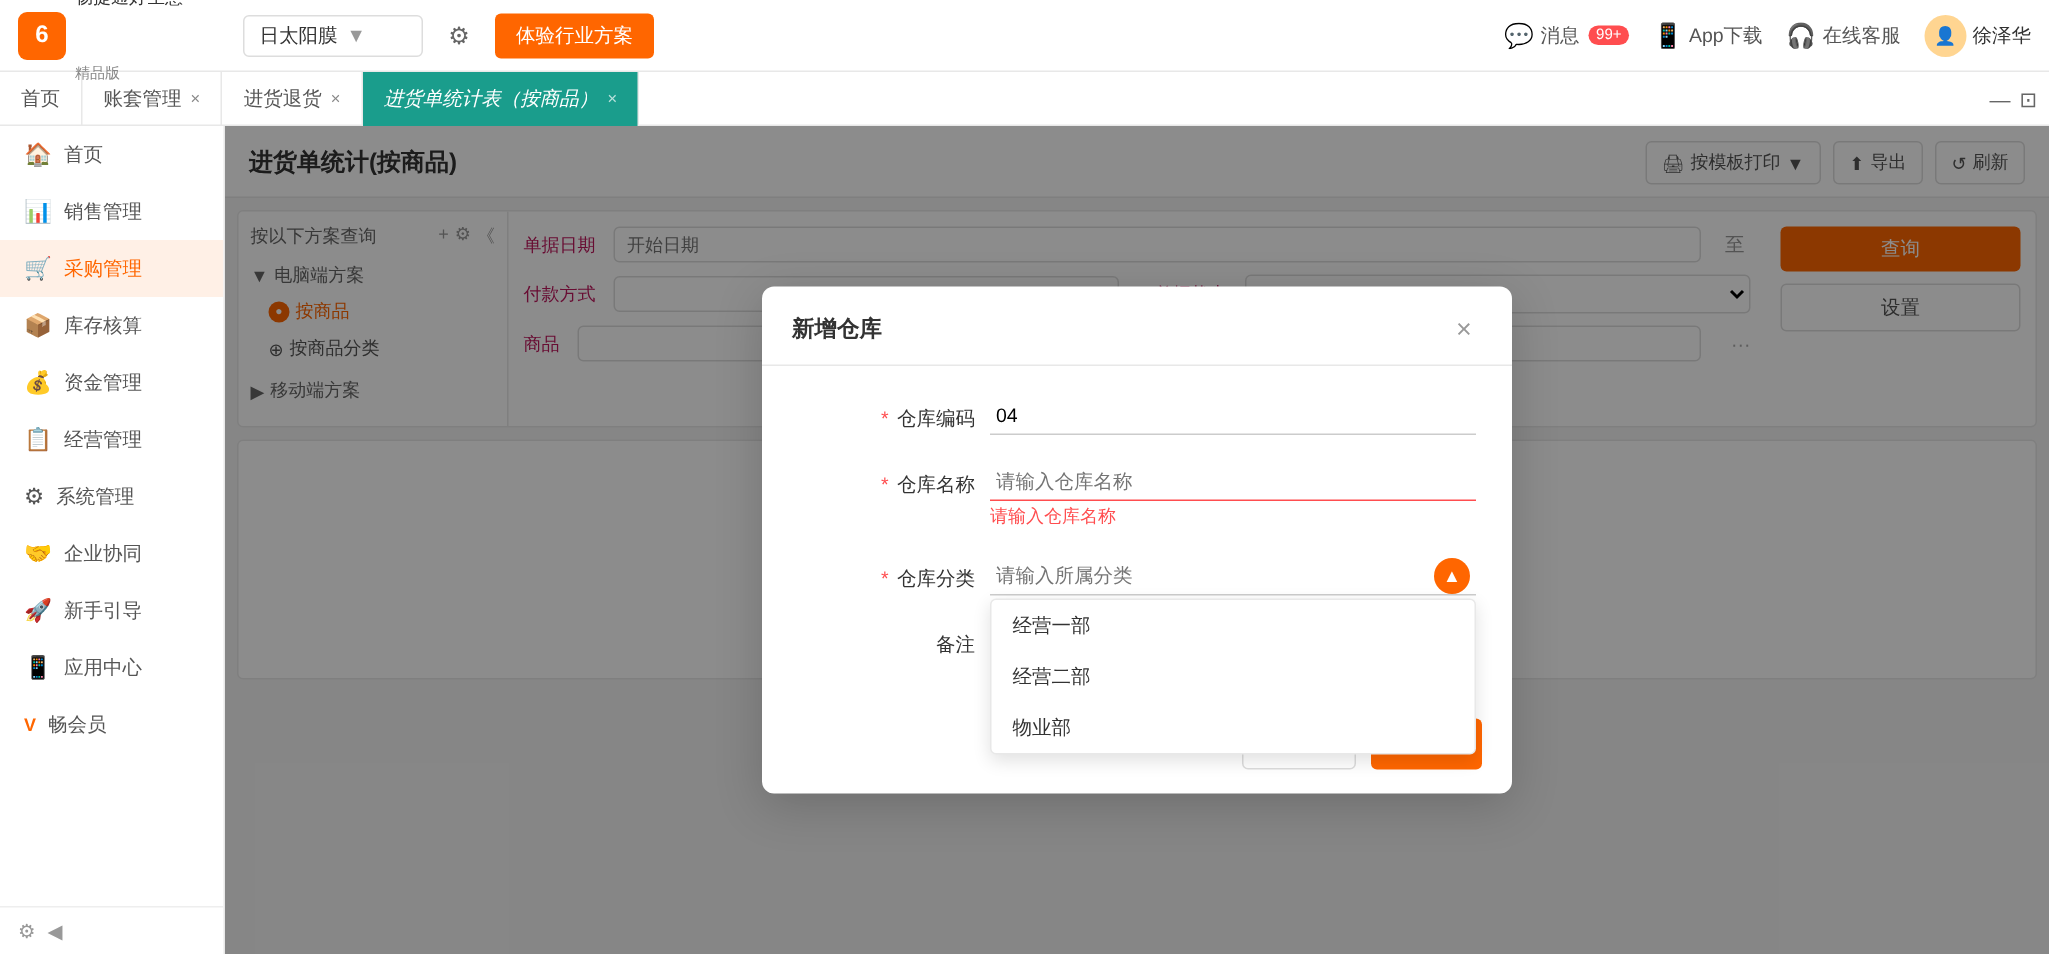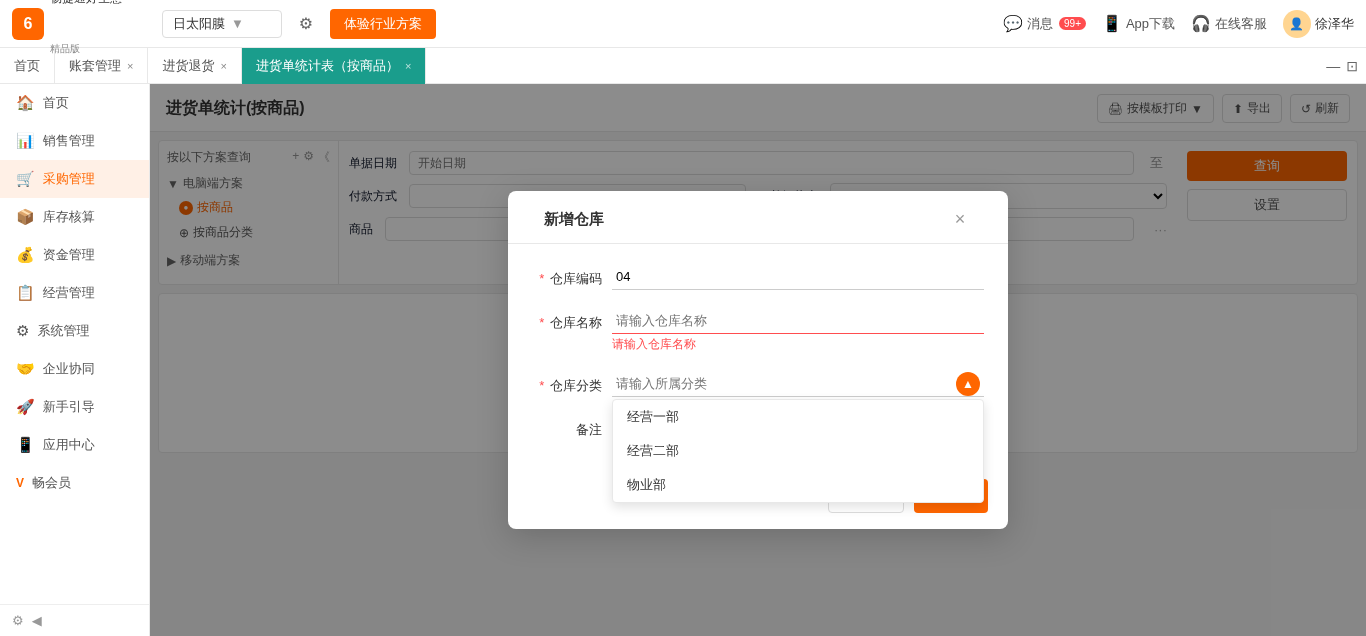--- a/index.html
+++ b/index.html
@@ -109,20 +109,21 @@
       font-size: 13px;
       cursor: pointer;
       border-right: 1px solid #e8e8e8;
       color: #555;
       white-space: nowrap;
       gap: 6px;
     }
     .tab-item.active {
       background: #1a9d8c;
       color: #fff;
+      font-style: italic;
     }
     .tab-item .close { font-size: 11px; opacity: 0.7; }
     .tabs-right {
       margin-left: auto;
       display: flex; align-items: center;
       padding: 0 8px;
       gap: 6px;
     }
     .tabs-right button {
       background: none; border: none; cursor: pointer; font-size: 14px; color: #666;
@@ -229,21 +230,21 @@
       color: #fff; font-size: 8px;
     }
 
     .query-fields {
       flex: 1;
       padding: 10px;
     }
     .field-row {
       display: flex; align-items: center; gap: 12px; margin-bottom: 8px;
     }
-    .field-label { font-size: 12px; color: #0f172a; white-space: nowrap; }
+    .field-label { font-size: 12px; color: #be185d; white-space: nowrap; }
     .field-input {
       flex: 1;
       border: 1px solid #ddd;
       border-radius: 4px;
       padding: 4px 8px;
       font-size: 12px;
       outline: none;
     }
     .field-select {
       flex: 1;
@@ -294,32 +295,33 @@
     .modal {
       background: #fff;
       border-radius: 8px;
       width: 500px;
       box-shadow: 0 8px 32px rgba(0,0,0,0.18);
       position: relative;
       overflow: visible;
     }
     .modal-header {
       display: flex; align-items: center; justify-content: space-between;
-      padding: 16px 36px 12px;
+      padding: 16px 20px 12px;
       border-bottom: 1px solid #e8e8e8;
     }
     .modal-title { font-size: 15px; font-weight: bold; color: #333; }
     .modal-close {
       cursor: pointer; color: #999; font-size: 18px;
       width: 24px; height: 24px;
       display: flex; align-items: center; justify-content: center;
       border-radius: 50%;
     }
     .modal-body {
       padding: 20px 24px 10px;
+      margin-left: 48px;
     }
     .form-row {
       display: flex; align-items: flex-start; margin-bottom: 18px; position: relative;
     }
     .form-label {
       width: 80px;
       font-size: 13px;
       color: #333;
       padding-top: 6px;
       flex-shrink: 0;

